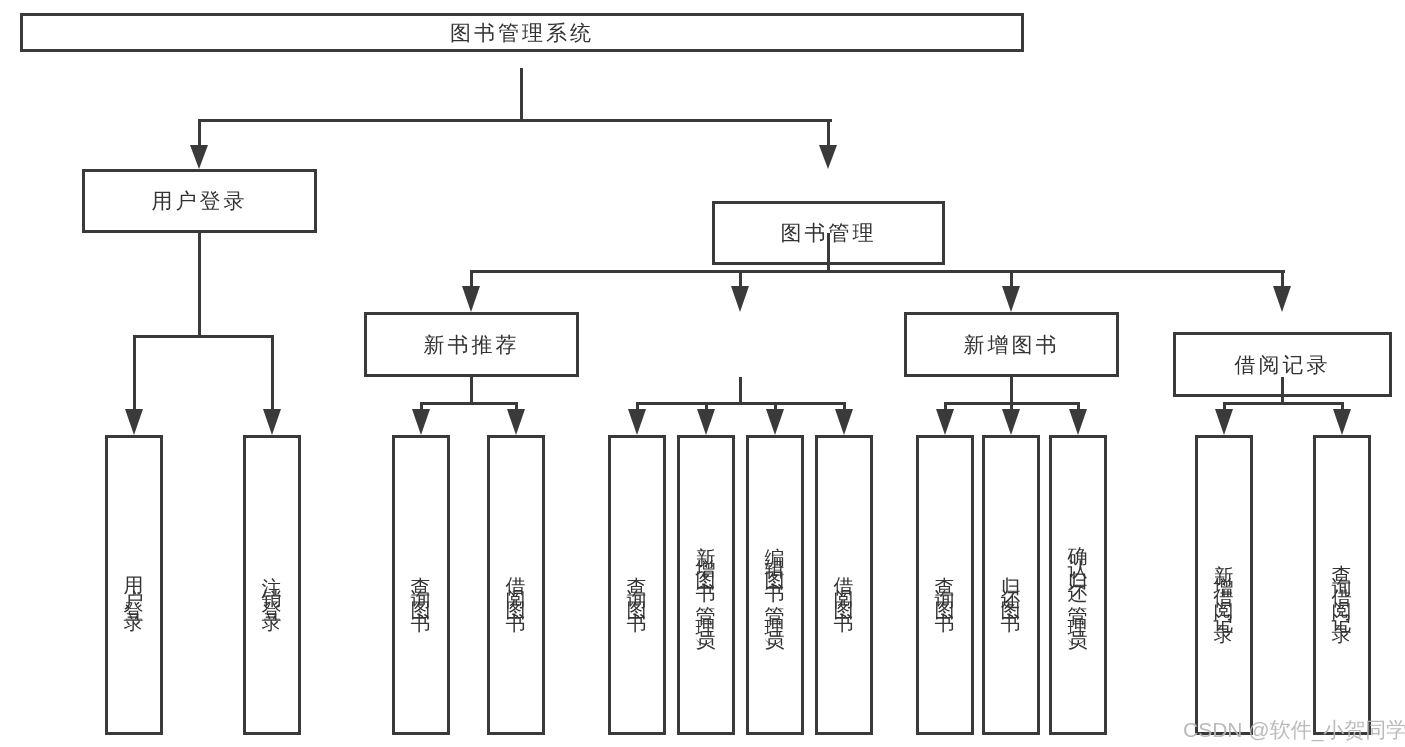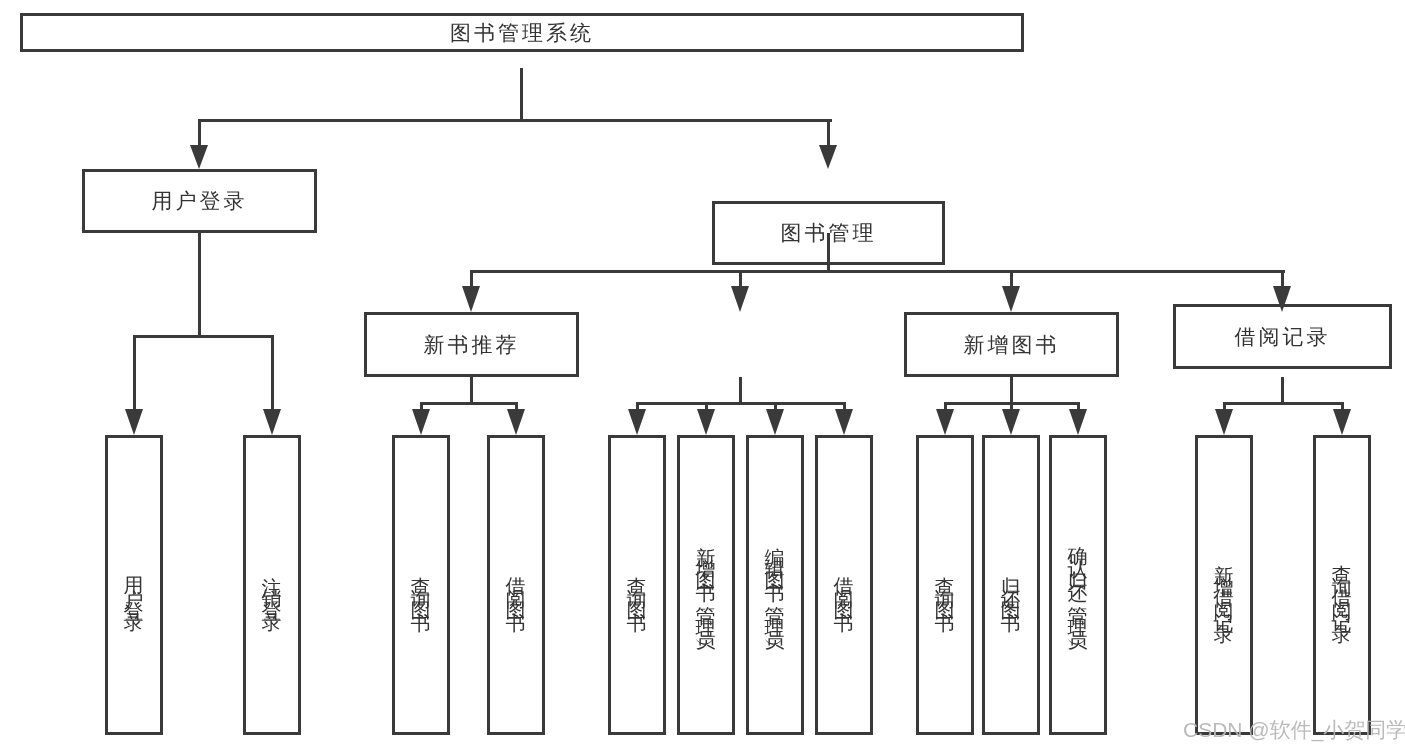--- a/index.html
+++ b/index.html
@@ -75,21 +75,21 @@
   <div class="node" style="left:712px;top:169px;width:233px;height:64px;margin-top:32px;">
     <span class="lbl">图书管理</span>
   </div>
 
   <div class="node" style="left:364px;top:312px;width:215px;height:65px;text-align:right;">
     <span class="lbl">新书推荐</span>
   </div>
   <div class="node" style="left:904px;top:312px;width:215px;height:65px;">
     <span class="lbl">新增图书</span>
   </div>
-  <div class="node" style="left:1173px;top:304px;width:219px;height:65px;">
+  <div class="node" style="left:1173px;top:332px;width:219px;height:65px;">
     <span class="lbl">借阅记录</span>
   </div>
 
   <div class="node leaf" style="left:105px;top:435px;width:58px;height:300px;">
     <span class="lbl">用户登录</span>
   </div>
   <div class="node leaf" style="left:243px;top:435px;width:58px;height:300px;">
     <span class="lbl">注销登录</span>
   </div>
 

